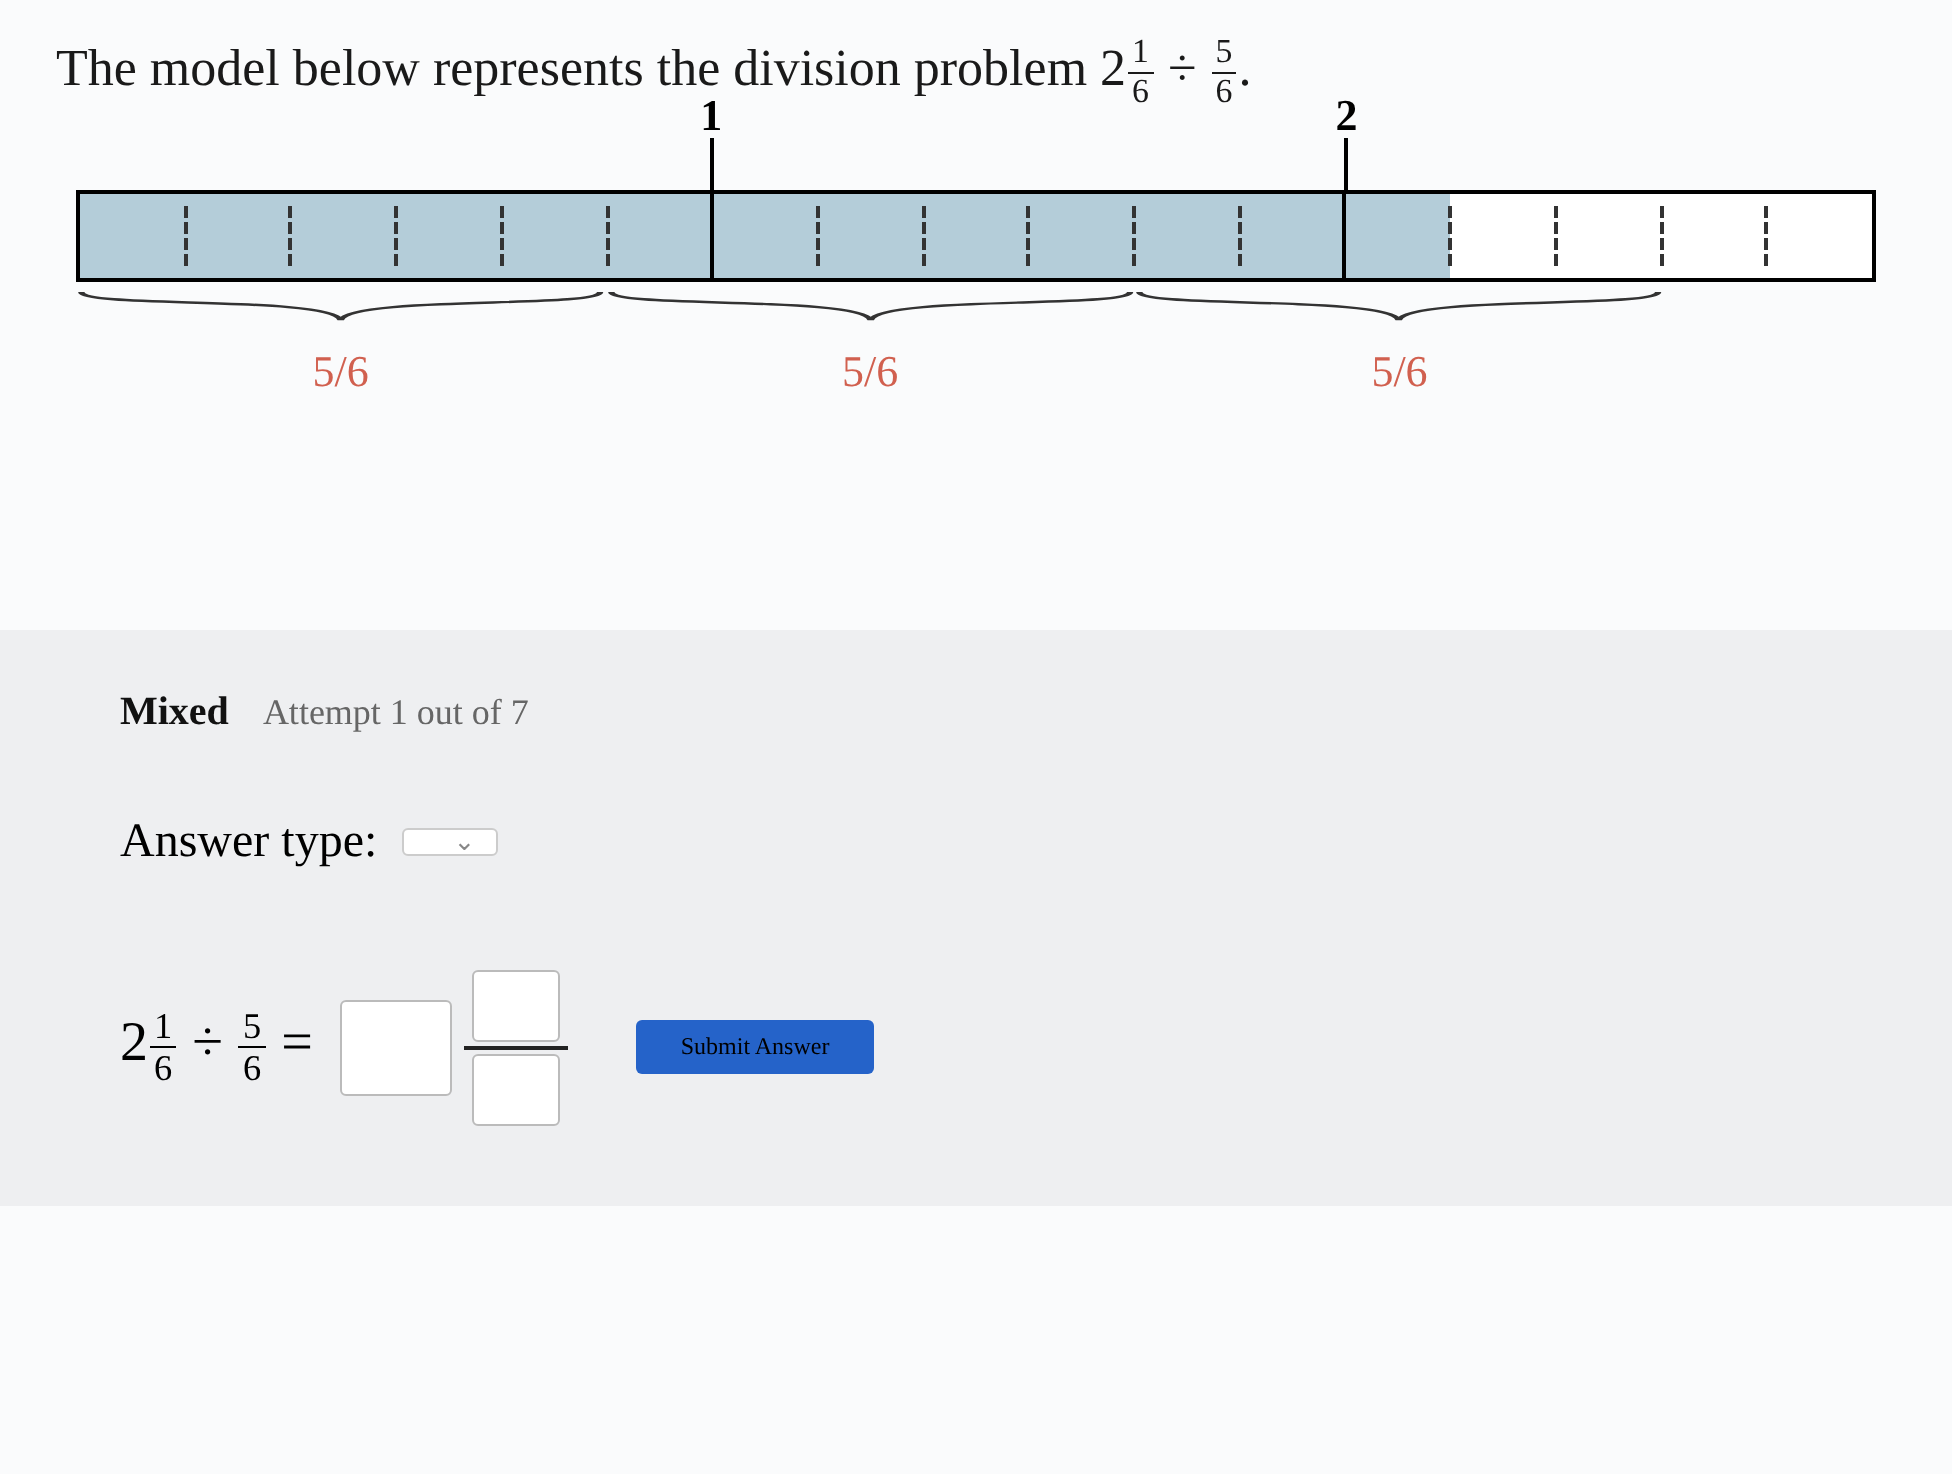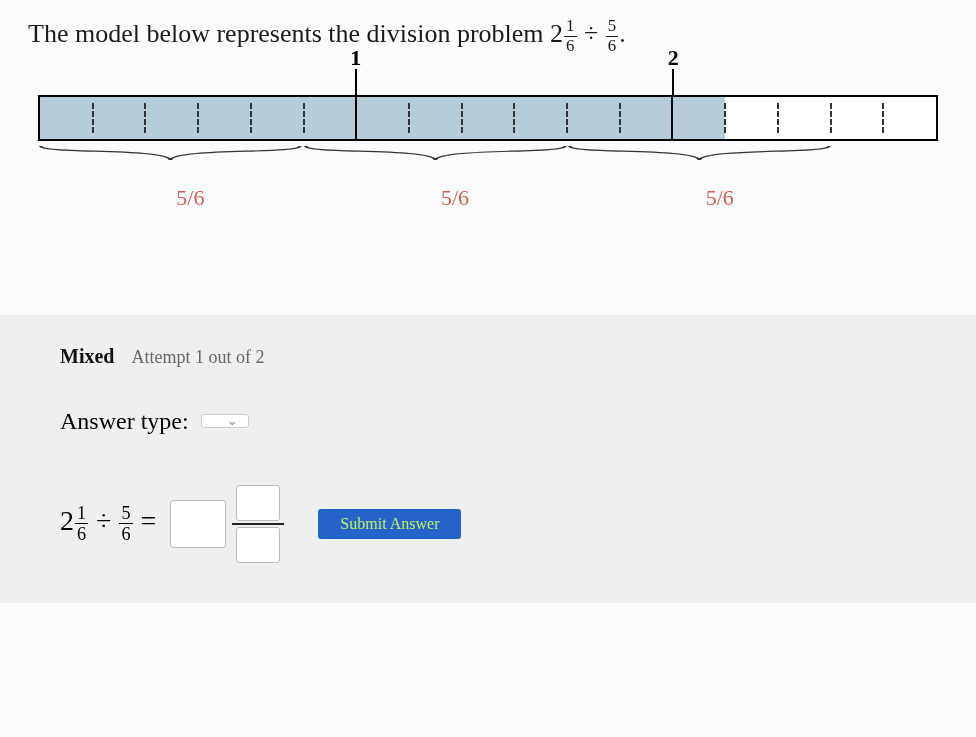--- a/index.html
+++ b/index.html
@@ -66,26 +66,25 @@
     top: 0; bottom: 0;
     width: 2px;
     background: #000;
     transform: translateX(-1px);
   }
   .braces { position: absolute; top: 90px; left: 0; right: 0; height: 30px; }
   .brace { position: absolute; top: 0; height: 20px; }
   .brace svg { width: 100%; height: 100%; display: block; }
   .brace-label {
     position: absolute;
-    top: 130px;
+    top: 118px;
     color: #d1604f;
     font-size: 22px;
     transform: translateX(-50%);
     font-family: Georgia, serif;
-    margin-left: 20px;
   }
 
   
   .answer-area {
     background: #eeeff1;
     margin: 40px -28px 0 -28px;
     padding: 30px 60px 40px 60px;
   }
   .answer-header { font-size: 20px; margin-bottom: 40px; }
   .answer-header b { font-weight: bold; color: #111; }
@@ -139,24 +138,24 @@
   }
   .mixed-input {
     display: inline-flex;
     align-items: center;
     gap: 6px;
   }
   .frac-input { display: inline-flex; flex-direction: column; gap: 0; align-items: center; }
   .frac-line { width: 52px; height: 2px; background: #222; margin: 2px 0; }
   .submit-btn {
     background: #2563c9;
-    color: #bef264;
+    color: #000000;
     border: none;
     padding: 6px 22px;
-    font-size: 16px;
+    font-size: 12px;
     font-family: Georgia, serif;
     border-radius: 3px;
     cursor: pointer;
     margin-left: 20px;
   }
 </style>
 </head>
 <body>
 
 <div class="page">
@@ -221,21 +220,21 @@
     <div id="brace-labels">
         <div class="brace-label" style="left: 14.7059%;">5/6</div>
         <div class="brace-label" style="left: 44.1176%;">5/6</div>
         <div class="brace-label" style="left: 73.5294%;">5/6</div>
       </div>
   </div>
 
   <div class="answer-area">
     <div class="answer-header">
       <b>Mixed</b>
-      <span class="attempt">Attempt 1 out of 2</span>
+      <span class="attempt">Attempt 1 out of 7</span>
     </div>
 
     <div class="answer-type-row">
       <span>Answer type:</span>
       <div class="select-box">
         <span class="chev">⌄</span>
       </div>
     </div>
 
     <div class="equation-row">

